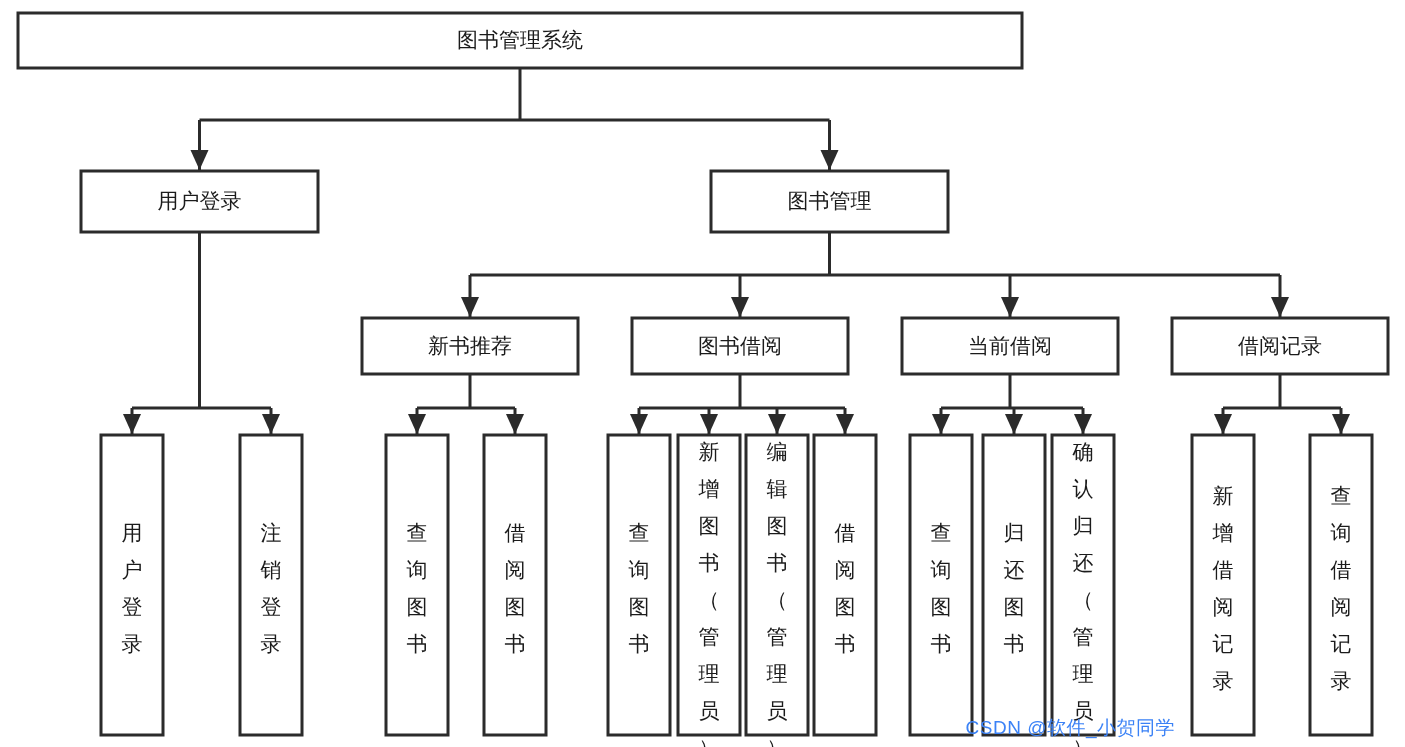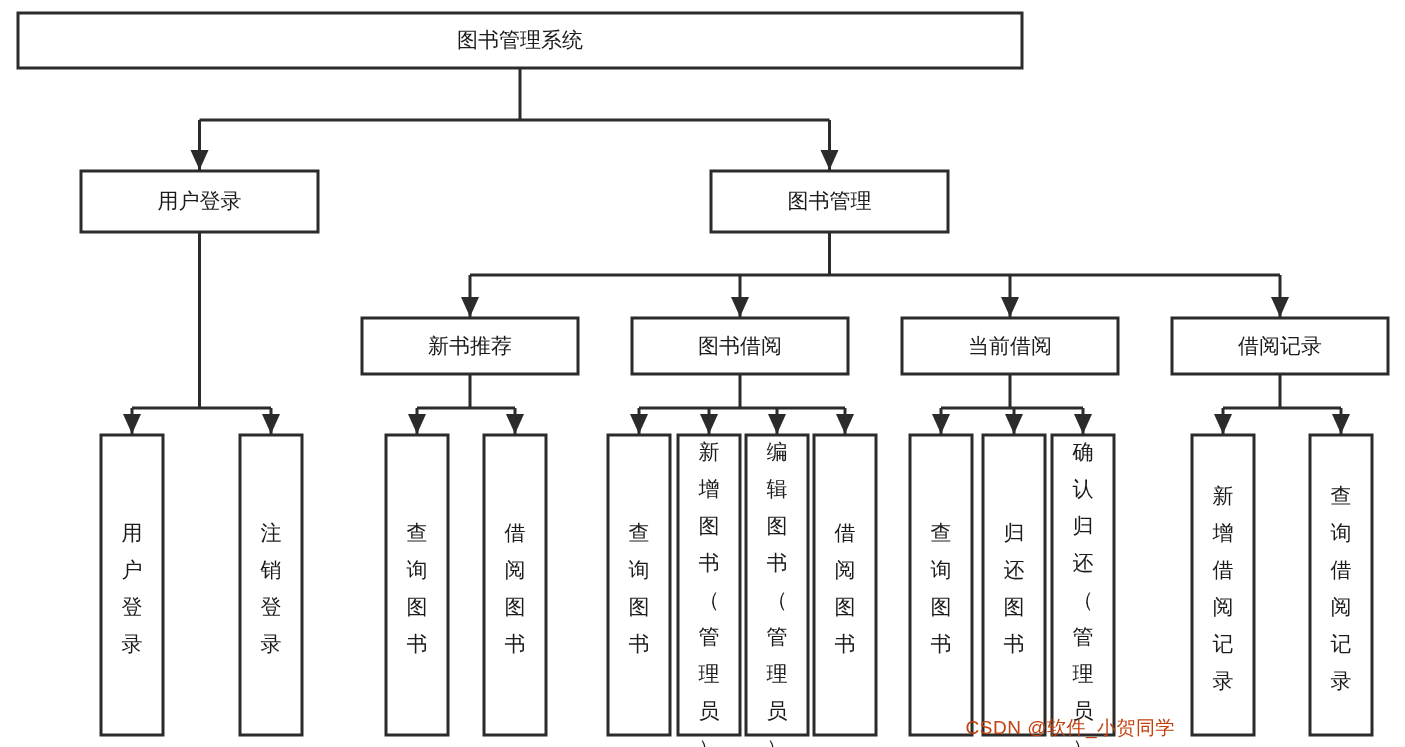--- a/index.html
+++ b/index.html
@@ -55,21 +55,21 @@
     fill: #1b1b1b;
     text-anchor: middle;
     white-space: pre;
   }
   .watermark-text {
     position: absolute;
     right: 8px;
     bottom: 6px;
     font-family: "Liberation Sans", "DejaVu Sans", sans-serif;
     font-size: 19px;
-    color: #c2410c;
+    color: #3b82f6;
     letter-spacing: 0.5px;
     user-select: none;
     pointer-events: none;
     margin-left: 40px;
   }
 </style>
 </head>
 <body>
 
 <div id="diagram-root">

